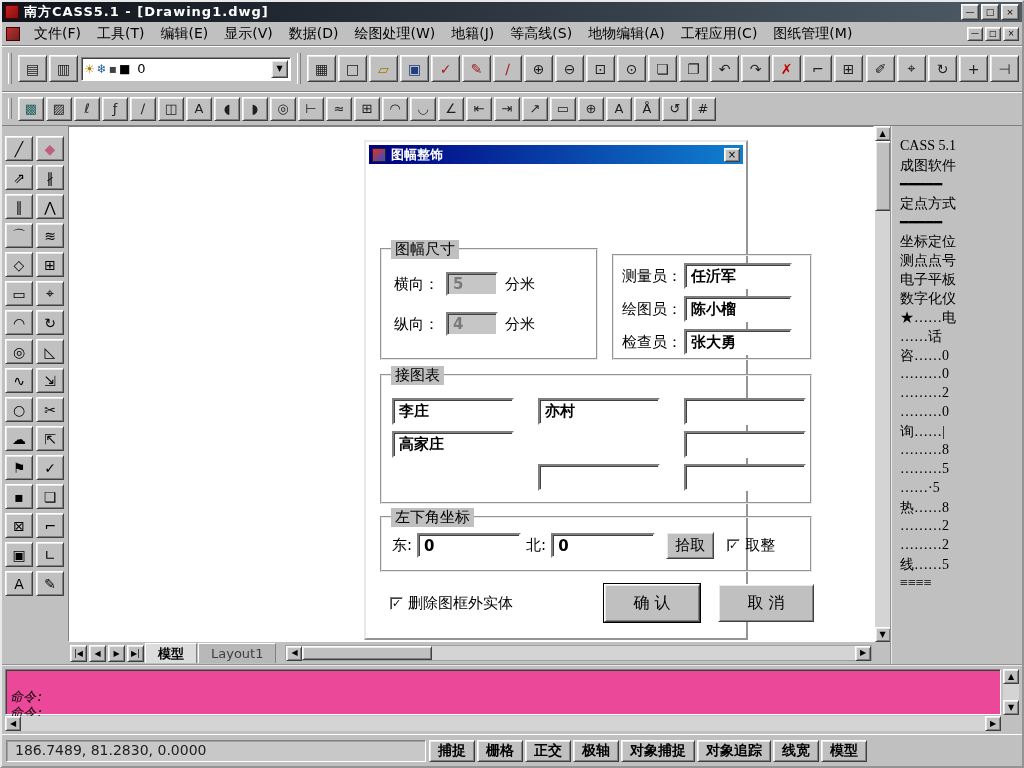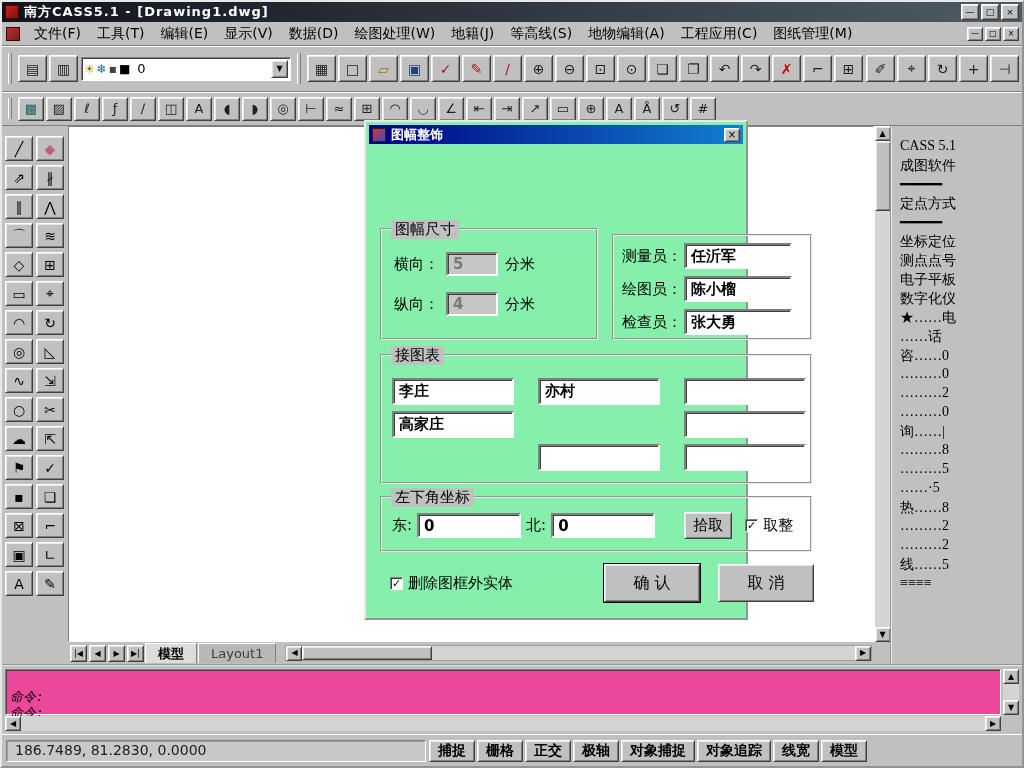--- a/index.html
+++ b/index.html
@@ -66,21 +66,21 @@
   .tab.active { font-weight:bold; background:#dcdcdc; color:#000; }
   .hscroll { flex:1; height:16px; margin:0 2px 0 8px; background:#d4d4d4; display:flex; align-items:center; border:1px solid #a0a0a0; }
   .sthumb-h { width:130px; height:14px; }
   .hspacer { flex:1; }
 
   .rightpanel { position:absolute; left:888px; top:0; width:132px; height:100%;
                 border-left:2px groove #e8e8e8; padding-top:12px;font-family:Liberation Serif, serif; }
   .rp-line { height:19px; font-size:14px; padding-left:8px; white-space:pre; overflow:hidden; }
 
   
-  .dialog { position:absolute; left:362px; top:118px; width:384px; height:500px; background:#86efac;
+  .dialog { position:absolute; left:362px; top:138px; width:384px; height:500px; background:#ffffff;
             border:2px outset #e8e8e8; z-index:10; }
   .dlg-title { position:absolute; left:3px; top:3px; right:3px; height:19px;
                background:linear-gradient(90deg,#000080,#1080d0); color:#fff; display:flex; align-items:center;
                padding:0 3px; font-size:13px; font-weight:bold; }
   .dlg-icon { width:14px; height:14px; background:linear-gradient(135deg,#e03030,#3050c0); border:1px solid #222; margin-right:5px; }
   .dlg-close { margin-left:auto; width:16px; height:14px; font-size:10px; line-height:1; padding:0; color:#000; }
 
   .group { position:absolute; border:2px groove #e8e8e8; }
   .glabel { position:absolute; top:-10px; left:9px; background:#c0c0c0; padding:0 4px; font-size:15px; }
 
@@ -103,21 +103,21 @@
 
   .g-adjoin { left:14px; top:232px; width:432px; height:130px; }
   .adj-cell { position:absolute; width:122px; height:27px; }
   .c0 { left:10px; top:22px; } .c1 { left:156px; top:22px; } .c2 { left:302px; top:22px; }
   .c3 { left:10px; top:55px; }                               .c5 { left:302px; top:55px; }
   .c6 { left:10px; top:88px; } .c7 { left:156px; top:88px; } .c8 { left:302px; top:88px; }
 
   .g-corner { left:14px; top:374px; width:432px; height:56px; }
   .corner-row { position:absolute; left:10px; top:14px; width:416px; display:flex; align-items:center; gap:5px; font-size:15px; }
   .f-coord { width:104px; height:25px; }
-  .btn-pick { width:48px; height:27px; font-size:15px; margin-left:24px; }
+  .btn-pick { width:48px; height:27px; font-size:15px; margin-left:6px; }
 
   .checkbox { display:inline-flex; align-items:center; gap:5px; font-size:15px; }
   .cbox { width:13px; height:13px; background:#fff; border:1px solid; border-color:#808080 #fff #fff #808080;
           box-shadow:inset 1px 1px 0 #404040; font-size:11px; line-height:11px; text-align:center; font-weight:bold; flex:none; }
   .cb-round { margin-left:8px; }
   .dlg-del { position:absolute; left:24px; top:452px; }
 
   .btn { position:absolute; top:442px; width:96px; height:38px; font-size:16px; }
   .btn-ok { left:238px; outline:1px solid #000; }
   .btn-cancel { left:352px; }

